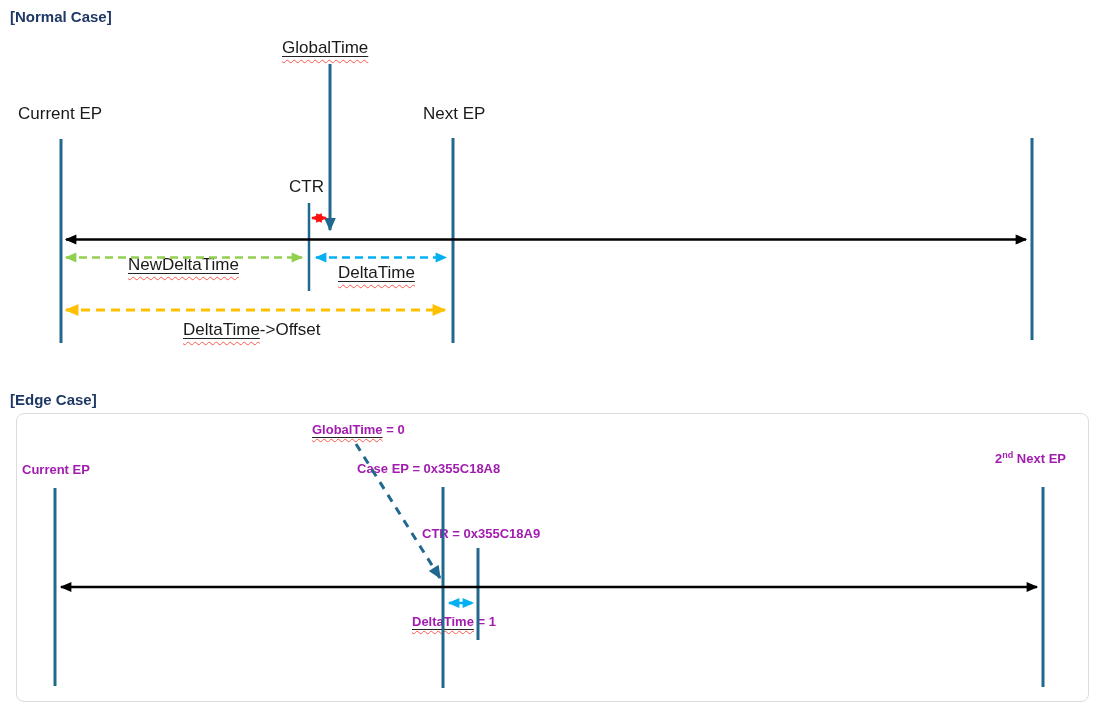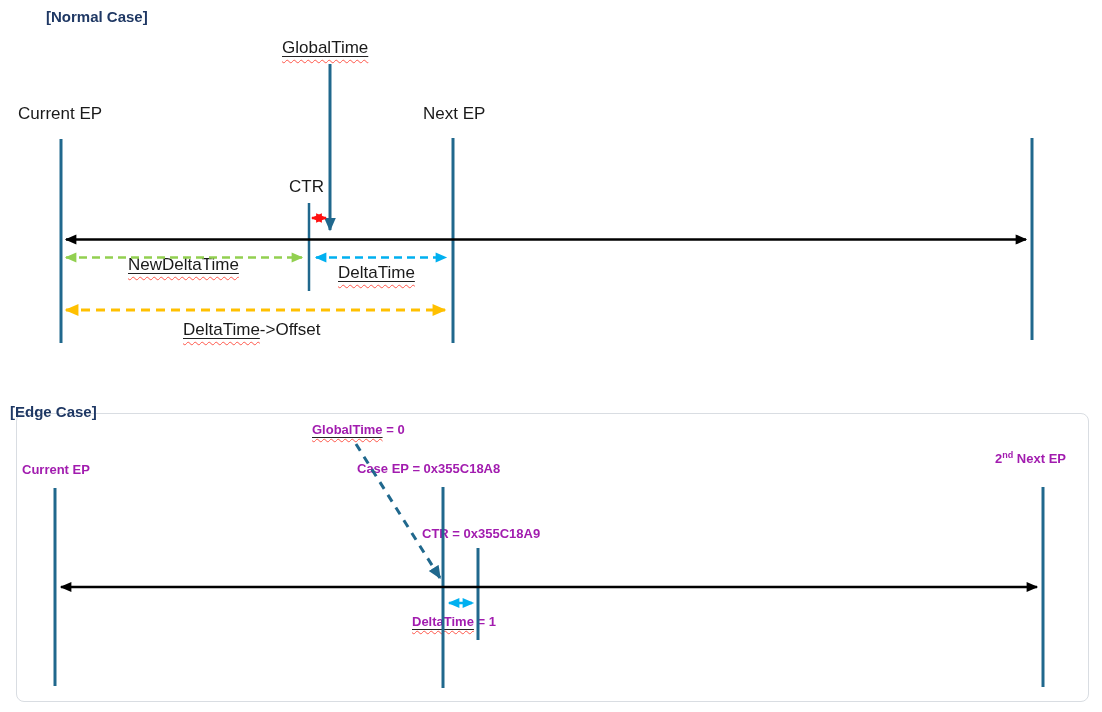--- a/index.html
+++ b/index.html
@@ -10,29 +10,29 @@
   .lbl{position:absolute;white-space:nowrap;line-height:1.15;color:#1a1a1a;}
   .section-title{font-weight:bold;font-size:15px;color:var(--heading-navy);}
   .n-lbl{font-size:17px;}
   .e-lbl{font-size:13px;font-weight:bold;color:#a21caf;}
   sup{font-size:9px;font-weight:bold;}
   
   .wavy{text-decoration:underline wavy var(--squiggle-red);text-decoration-thickness:1px;text-underline-offset:6px;}
   .wavy-sm{text-decoration:underline wavy var(--squiggle-red);text-decoration-thickness:1px;text-underline-offset:4px;}
   .solid{text-decoration:underline solid #222;text-decoration-thickness:1px;text-underline-offset:3px;}
   
-  #lbl-normal-title{left:10px;top:8px;margin-left:36px;}
+  #lbl-normal-title{left:10px;top:8px;}
   #lbl-globaltime{left:282px;top:38px;}
   #lbl-current-ep{left:18px;top:104px;}
   #lbl-next-ep{left:423px;top:104px;}
   #lbl-ctr{left:289px;top:177px;}
   #lbl-newdeltatime{left:128px;top:255px;}
   #lbl-deltatime{left:338px;top:263px;}
   #lbl-cep-offset{left:183px;top:320px;}
-  #lbl-edge-title{left:10px;top:403px;}
+  #lbl-edge-title{left:10px;top:391px;}
   #lbl-ec-globaltime{left:312px;top:423px;}
   #lbl-ec-current-ep{left:22px;top:463px;}
   #lbl-ec-next-ep{left:357px;top:462px;}
   #lbl-ec-ctr{left:422px;top:527px;}
   #lbl-ec-deltatime{left:412px;top:615px;}
   #lbl-ec-2nd{left:995px;top:450px;text-align:right;}
   
   #edge-box{
     position:absolute;left:16px;top:413px;width:1073px;height:289px;
     border:1px solid var(--box-border);border-radius:8px;background:#ffffff;

